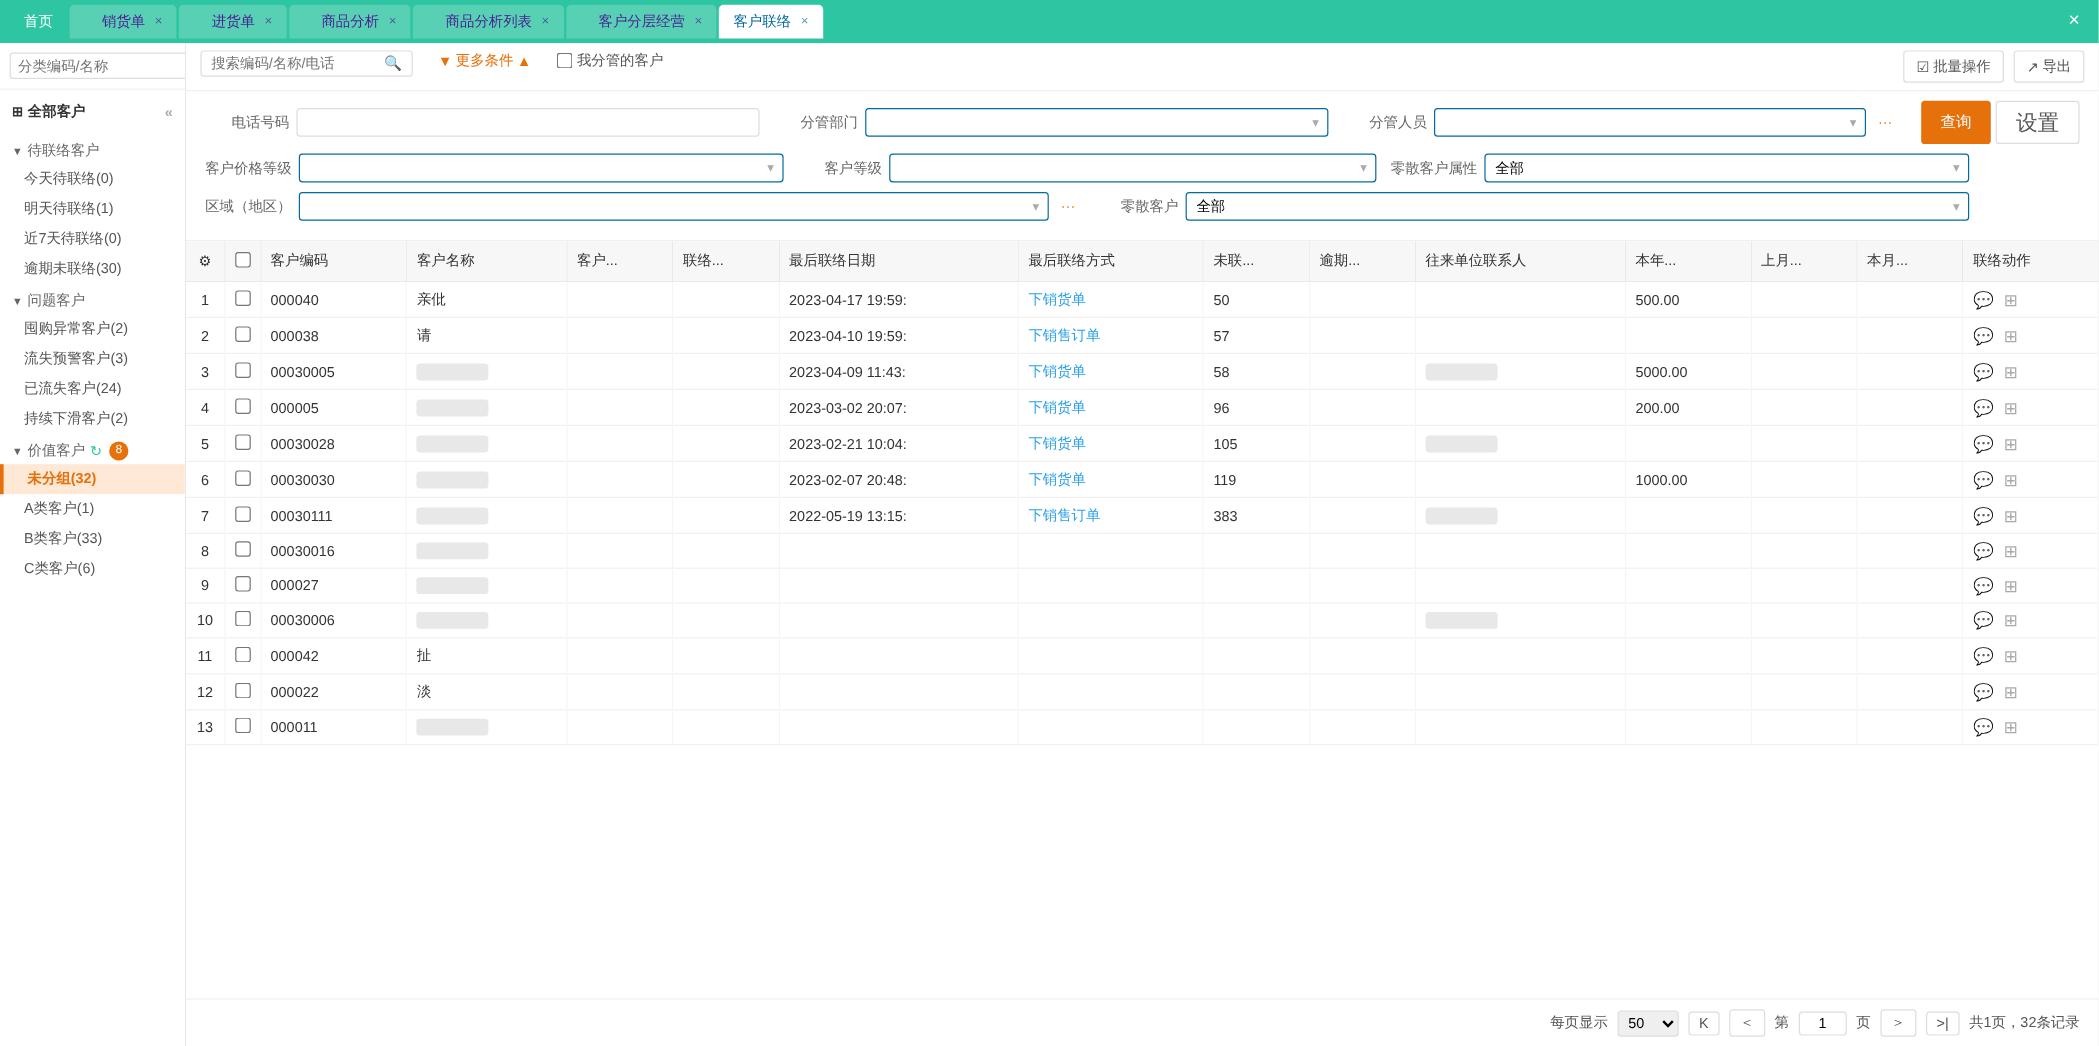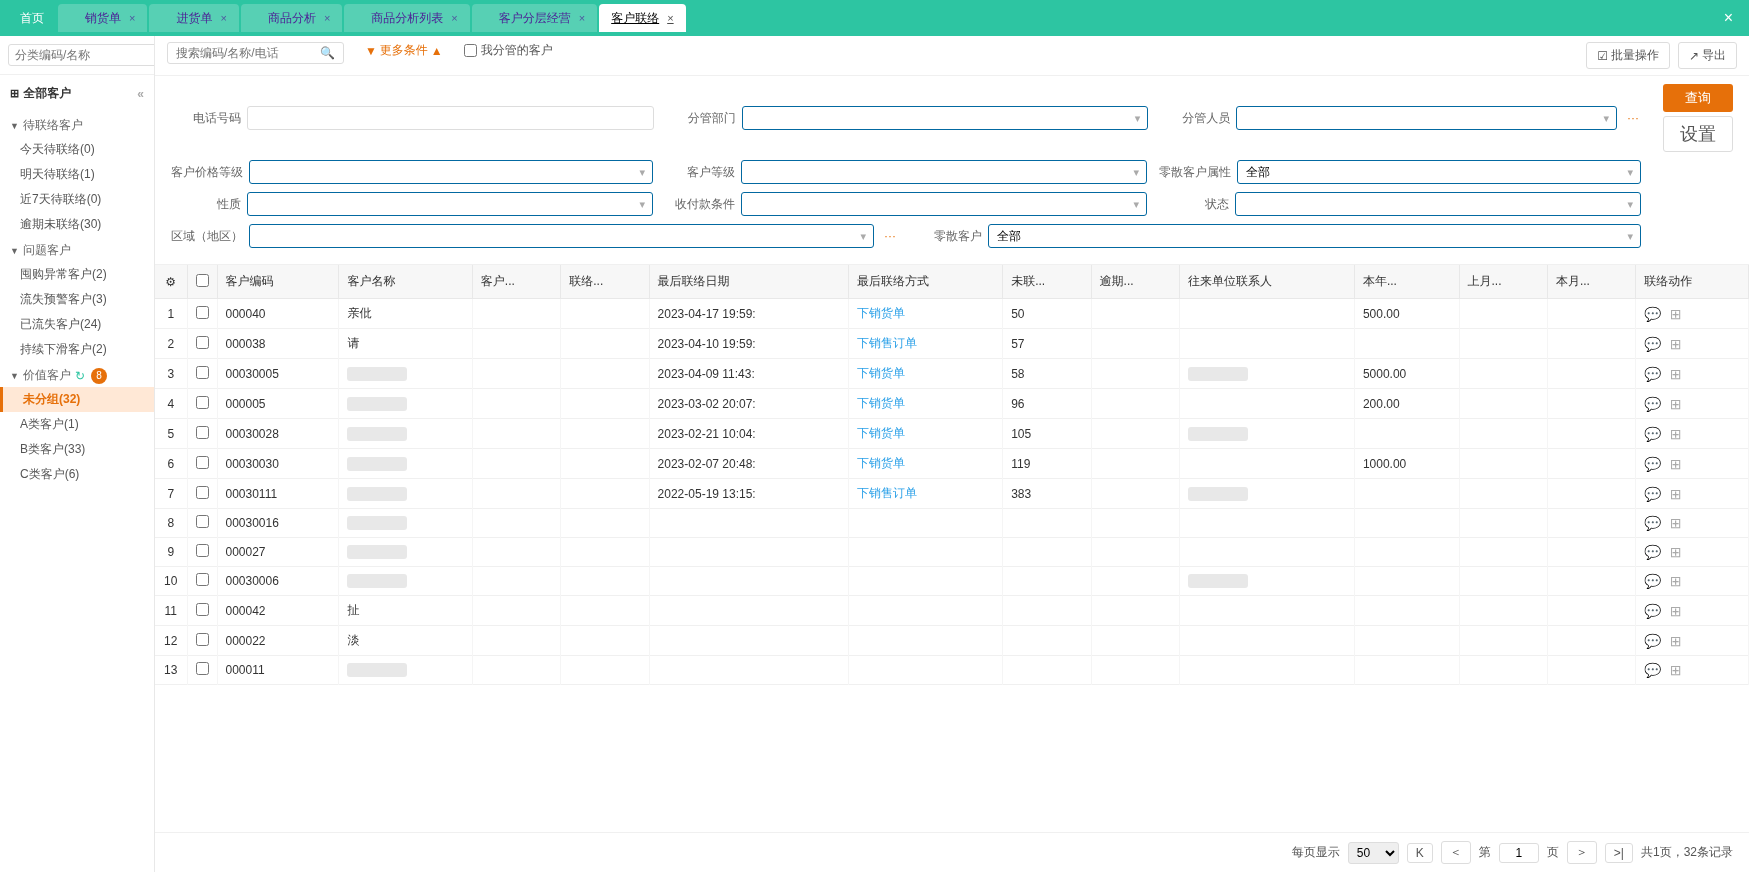--- a/index.html
+++ b/index.html
@@ -2,21 +2,21 @@
 <html><head>
   <meta charset="utf-8">
   <style>
     * { box-sizing: border-box; margin: 0; padding: 0; font-family: "Microsoft YaHei", Arial, sans-serif; font-size: 12px; }
     body { background: #f5f5f5; overflow: hidden; }
 
     
     .top-nav { display: flex; align-items: center; background: #2dc5a2; height: 36px; padding: 0 8px; gap: 2px; }
     .nav-tab { display: flex; align-items: center; padding: 0 12px; height: 28px; color: #fff; cursor: pointer; border-radius: 4px 4px 0 0; font-size: 13px; gap: 4px; white-space: nowrap; }
     .nav-tab.home { background: transparent; }
-    .nav-tab.active { background: #fff; color: #000000; text-decoration: underline; }
+    .nav-tab.active { background: #fff; color: #0369a1; }
     .nav-tab.inactive { background: rgba(255,255,255,0.2); color: #4c1d95; padding-left: 27px; }
     .nav-tab .close-x { font-size: 11px; opacity: 0.7; cursor: pointer; margin-left: 4px; }
     .nav-close-btn { margin-left: auto; color: #fff; font-size: 16px; cursor: pointer; padding: 0 8px; }
 
     
     .main-layout { display: flex; height: calc(100vh - 36px); }
 
     
     .sidebar { width: 155px; background: #fff; border-right: 1px solid #e8e8e8; display: flex; flex-direction: column; overflow-y: auto; flex-shrink: 0; }
     .sidebar-search { display: flex; align-items: center; padding: 8px; border-bottom: 1px solid #f0f0f0; gap: 4px; }
@@ -45,21 +45,21 @@
     
     .adv-filter { background: #fff; padding: 8px 16px; border-bottom: 1px solid #f0f0f0; flex-shrink: 0; }
     .adv-row { display: flex; align-items: center; margin-bottom: 8px; gap: 12px; }
     .adv-field { display: flex; align-items: center; gap: 6px; flex: 1; }
     .adv-label { color: #666; white-space: nowrap; min-width: 70px; text-align: right; font-size: 12px; }
     .adv-input { flex: 1; border: 1px solid #ddd; border-radius: 3px; padding: 4px 8px; font-size: 12px; outline: none; }
     .adv-select-wrap { flex: 1; position: relative; }
     .adv-select-wrap select { width: 100%; border: 1px solid #0369a1; border-radius: 3px; padding: 4px 8px; font-size: 12px; outline: none; appearance: none; background: #fff; }
     .adv-select-wrap::after { content: "▾"; position: absolute; right: 8px; top: 50%; transform: translateY(-50%); color: #aaa; pointer-events: none; font-size: 11px; }
     .adv-more-btn { color: #e6700a; cursor: pointer; white-space: nowrap; font-size: 12px; padding: 0 4px; }
-    .adv-actions { display: flex; flex-direction: column; gap: 4px; margin-left: 8px; }
+    .adv-actions { display: flex; gap: 4px; margin-left: 8px; }
     .btn-query { background: #e6700a; color: #fff; border: none; border-radius: 3px; padding: 5px 16px; cursor: pointer; font-size: 13px; }
     .btn-reset { background: #fff; color: #555; border: 1px solid #ddd; border-radius: 3px; padding: 5px 16px; cursor: pointer; font-size: 18px; }
 
     
     .table-area { flex: 1; overflow: auto; background: #fff; }
     table { width: 100%; border-collapse: collapse; font-size: 12px; }
     thead th { background: #f7f7f7; border-bottom: 1px solid #e8e8e8; border-right: 1px solid #e8e8e8; padding: 8px 8px; text-align: left; white-space: nowrap; color: #333; font-weight: normal; position: sticky; top: 0; z-index: 2; }
     thead th.sortable { cursor: pointer; }
     tbody tr { border-bottom: 1px solid #f0f0f0; }
     tbody td { padding: 6px 8px; color: #333; white-space: nowrap; border-right: 1px solid #f5f5f5; }
@@ -264,41 +264,20 @@
         </div>
         <div class="adv-field">
           <span class="adv-label">零散客户属性</span>
           <div class="adv-select-wrap">
             <select><option>全部</option></select>
           </div>
         </div>
         <div style="width:80px;"></div>
       </div>
 
-      <div class="adv-row">
-        <div class="adv-field">
-          <span class="adv-label">性质</span>
-          <div class="adv-select-wrap">
-            <select><option></option></select>
-          </div>
-        </div>
-        <div class="adv-field">
-          <span class="adv-label">收付款条件</span>
-          <div class="adv-select-wrap">
-            <select><option></option></select>
-          </div>
-        </div>
-        <div class="adv-field">
-          <span class="adv-label">状态</span>
-          <div class="adv-select-wrap">
-            <select><option></option></select>
-          </div>
-        </div>
-        <div style="width:80px;"></div>
-      </div>
 
       <div class="adv-row">
         <div class="adv-field">
           <span class="adv-label">区域（地区）</span>
           <div class="adv-select-wrap">
             <select><option></option></select>
           </div>
           <span class="adv-more-btn">···</span>
         </div>
         <div class="adv-field">

